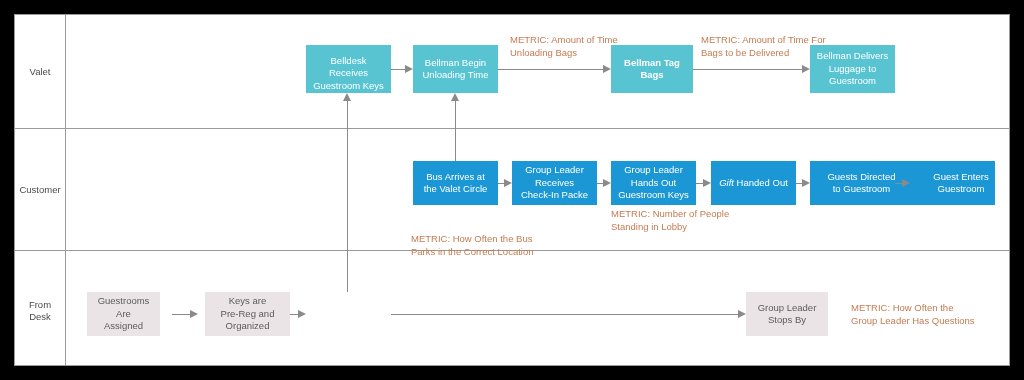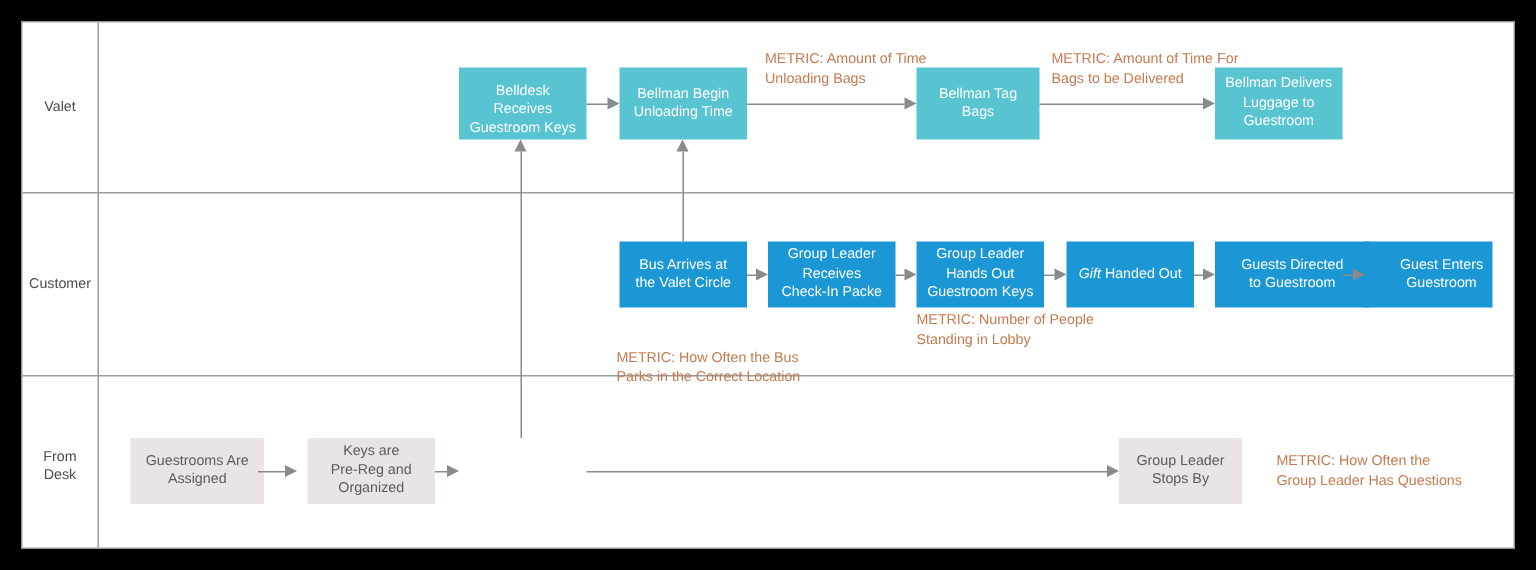--- a/index.html
+++ b/index.html
@@ -129,21 +129,21 @@
     <span class="node-text">Belldesk
 Receives
 Guestroom Keys</span>
   </div>
 
   <div class="node teal" style="left:398px; top:30px; width:85px; height:48px;">
     <span class="node-text">Bellman Begin
 Unloading Time</span>
   </div>
 
-  <div class="node teal" style="left:596px; top:30px; width:82px; height:48px;">
+  <div class="node teal" style="left:596px; top:30px; width:82px; height:48px;font-weight:bold;">
     <span class="node-text">Bellman Tag
 Bags</span>
   </div>
 
   <div class="node teal" style="left:795px; top:30px; width:85px; height:48px;">
     <span class="node-text">Bellman Delivers
 Luggage to
 Guestroom</span>
   </div>
 
@@ -208,21 +208,21 @@
   <div class="arrow-r" style="left:887px; top:163.5px;"></div>
 
   <div class="conn-v" style="left:440px; top:86px; height:60px;"></div>
   <div class="arrow-u" style="left:436px; top:78px;"></div>
 
   <div class="metric" style="left:396px; top:193px;margin-top:25px;">METRIC: How Often the Bus
 Parks in the Correct Location</div>
   <div class="metric" style="left:596px; top:193px;">METRIC: Number of People
 Standing in Lobby</div>
 
-  <div class="node gray" style="left:72px; top:277px; width:89px; height:44px;">
+  <div class="node gray" style="left:72px; top:277px; width:73px; height:44px;">
     <span class="node-text">Guestrooms Are
 Assigned</span>
   </div>
 
   <div class="node gray clip" style="left:190px; top:277px; width:85px; height:44px;">
     <span class="node-text">Keys are
 Pre-Reg and
 Organized</span>
   </div>
 

